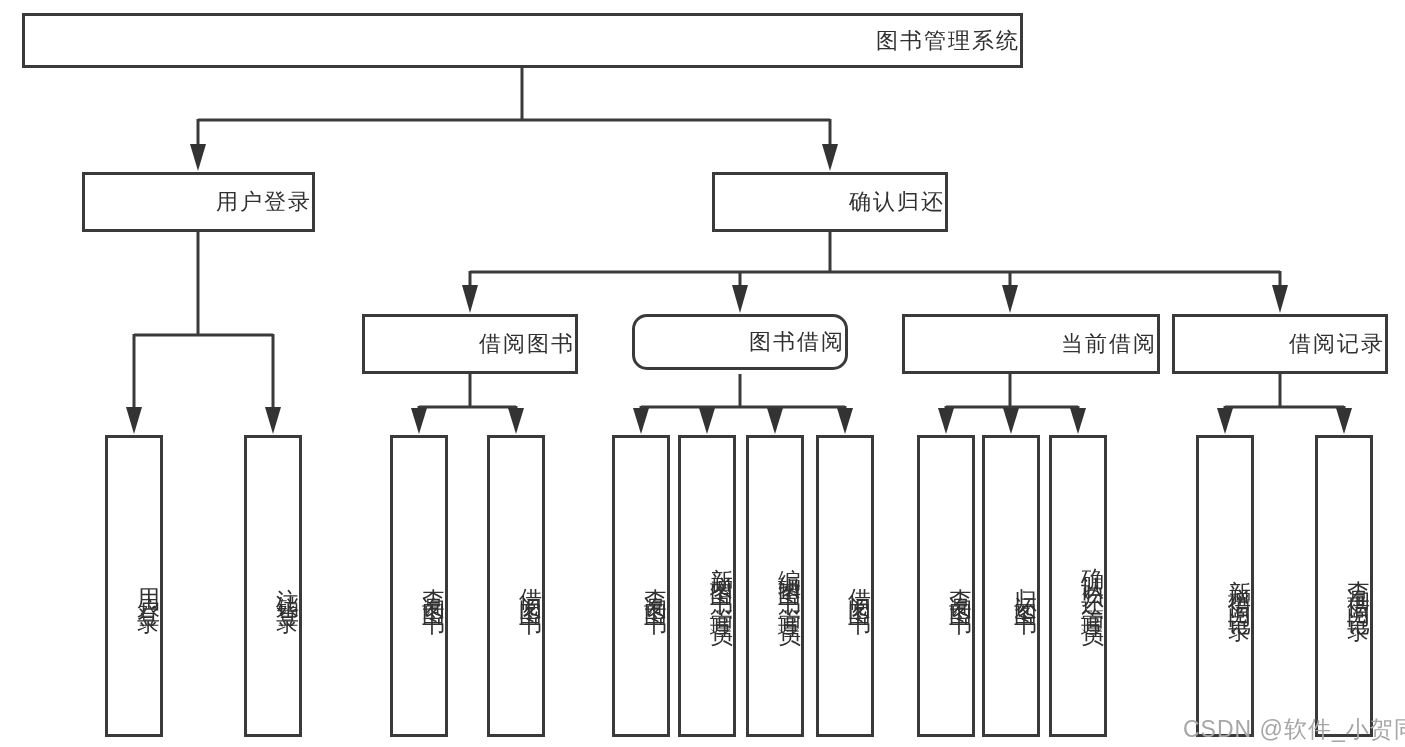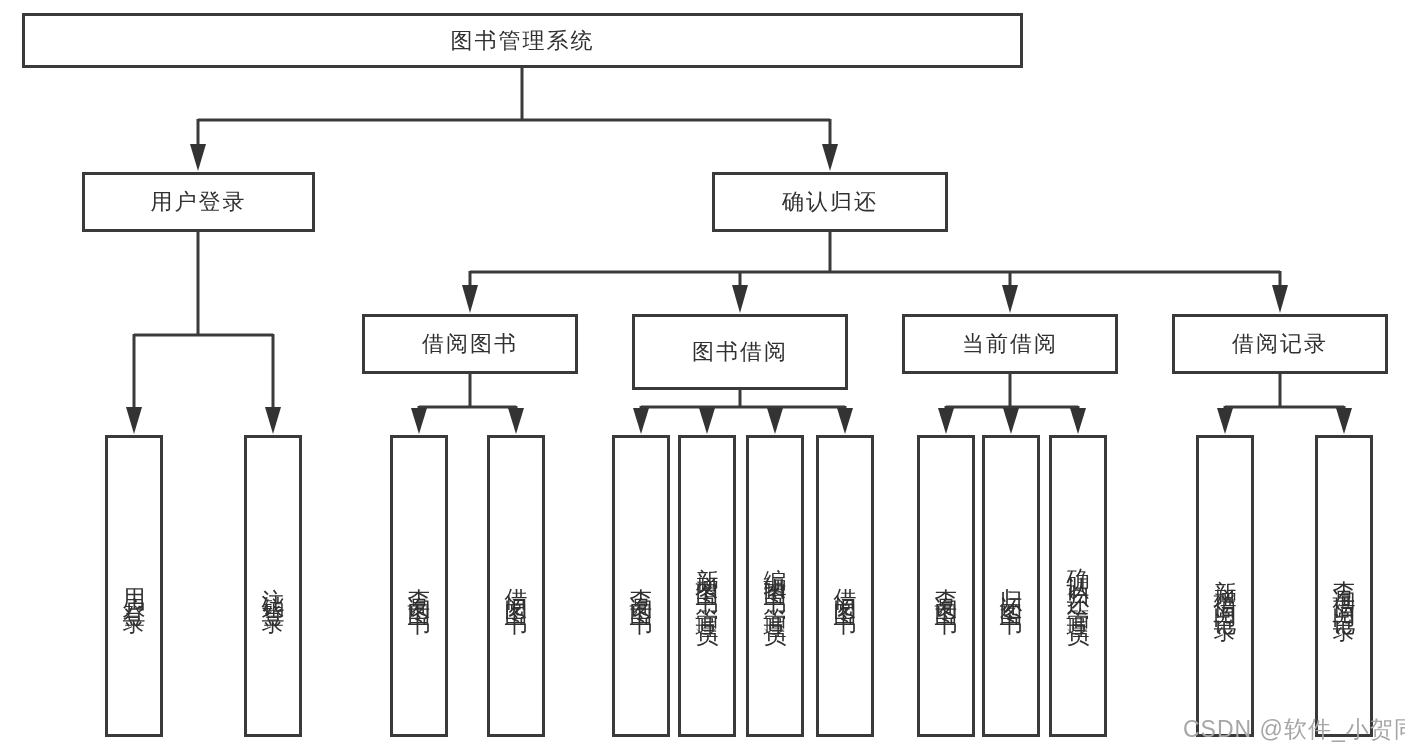--- a/index.html
+++ b/index.html
@@ -19,21 +19,21 @@
     z-index: 1;
   }
   .node {
     position: absolute;
     box-sizing: border-box;
     border: 3px solid #3a3a3a;
     background: #ffffff;
     color: #303030;
     display: flex;
     align-items: center;
-    justify-content: center;
+    justify-content: flex-end;
     z-index: 2;
   }
   .h-node { font-size: 22px; letter-spacing: 2px; }
   .root-node { left: 22px; top: 13px; width: 1001px; height: 55px; }
   .leaf { top: 435px; width: 58px; height: 302px; }
   .vtext {
     writing-mode: vertical-rl;
     text-orientation: upright;
     font-size: 23px;
     line-height: 1;
@@ -136,24 +136,24 @@
   <div class="node h-node" style="left:82px; top:172px; width:233px; height:60px;">
     <span>用户登录</span>
   </div>
   <div class="node h-node" style="left:712px; top:172px; width:236px; height:60px;">
     <span>确认归还</span>
   </div>
 
   <div class="node h-node" style="left:362px; top:314px; width:216px; height:60px;">
     <span>借阅图书</span>
   </div>
-  <div class="node h-node" style="left:632px; top:314px; width:216px; height:76px;">
+  <div class="node h-node" style="left:632px; top:314px; width:216px; height:56px;border-radius:15px;">
     <span>图书借阅</span>
   </div>
-  <div class="node h-node" style="left:902px; top:314px; width:216px; height:60px;">
+  <div class="node h-node" style="left:902px; top:314px; width:258px; height:60px;">
     <span>当前借阅</span>
   </div>
   <div class="node h-node" style="left:1172px; top:314px; width:216px; height:60px;">
     <span>借阅记录</span>
   </div>
 
   <div class="node leaf" style="left:105px;">
     <span class="vtext">用户登录</span>
   </div>
   <div class="node leaf" style="left:244px;">

